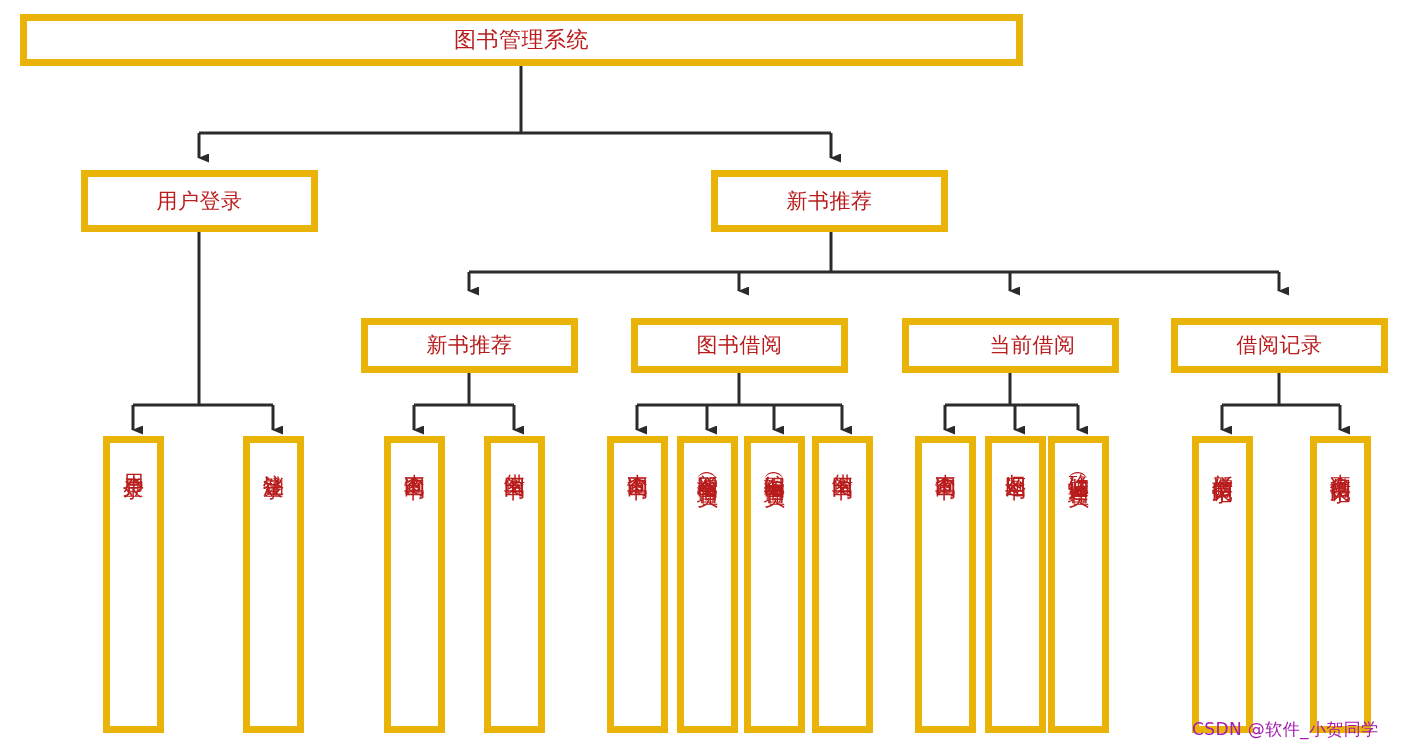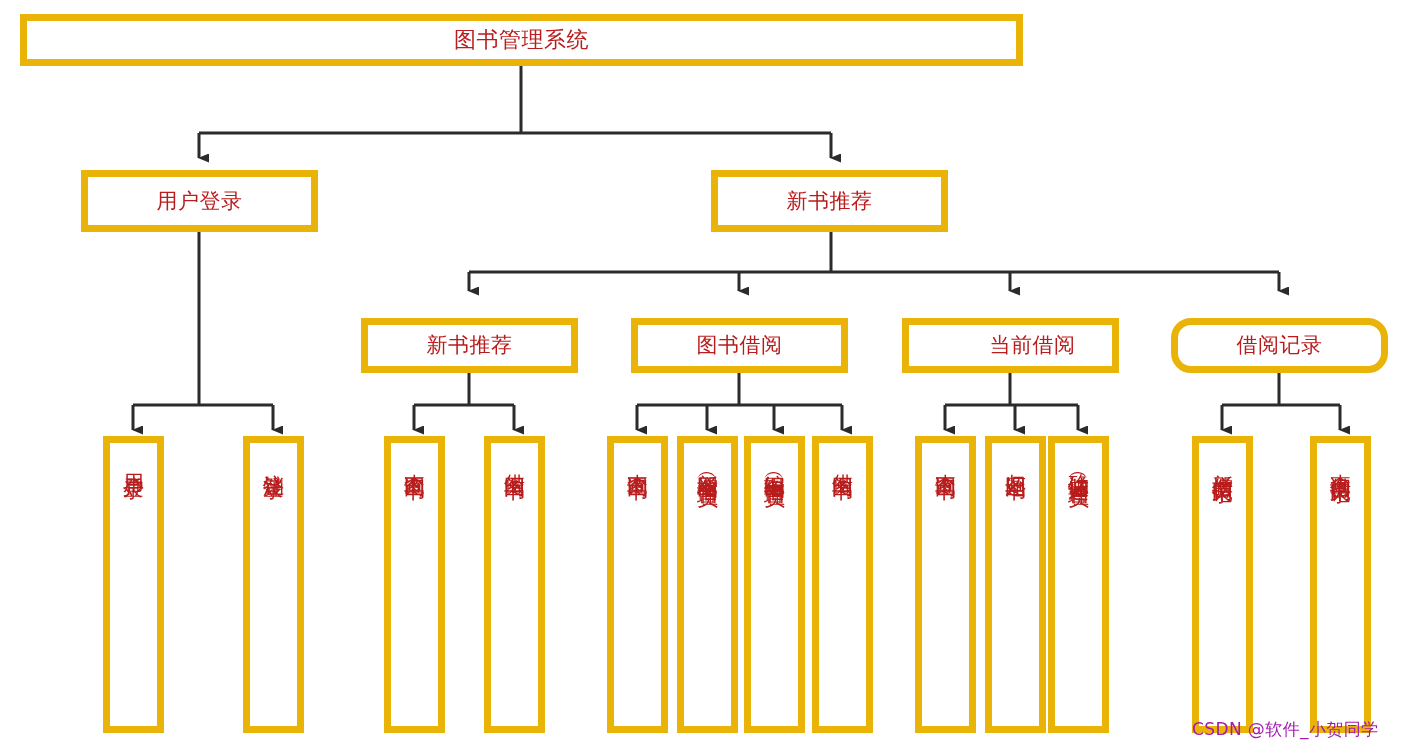--- a/index.html
+++ b/index.html
@@ -154,21 +154,21 @@
 
   <div class="node horiz" style="left:361px; top:318px; width:217px; height:55px;align-items:center;">
     <span class="node-label">新书推荐</span>
   </div>
   <div class="node horiz" style="left:631px; top:318px; width:217px; height:55px;">
     <span class="node-label">图书借阅</span>
   </div>
   <div class="node horiz" style="left:902px; top:318px; width:217px; height:55px;padding-left:44px;">
     <span class="node-label">当前借阅</span>
   </div>
-  <div class="node horiz" style="left:1171px; top:318px; width:217px; height:55px;border-radius:20px;">
+  <div class="node horiz" style="left:1171px; top:318px; width:217px; height:55px;">
     <span class="node-label">借阅记录</span>
   </div>
 
   <div class="node vert" style="left:103px; top:436px; width:61px; height:297px;">
     <span class="node-label">用户登录</span>
   </div>
   <div class="node vert" style="left:243px; top:436px; width:61px; height:297px;">
     <span class="node-label">注销登录</span>
   </div>
 

